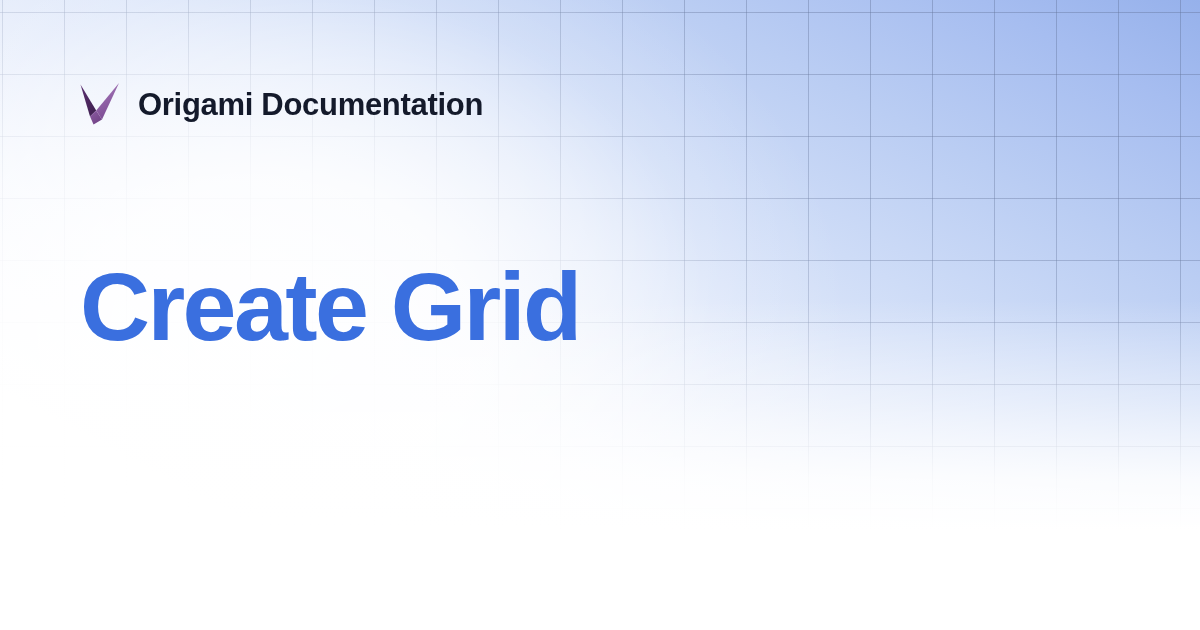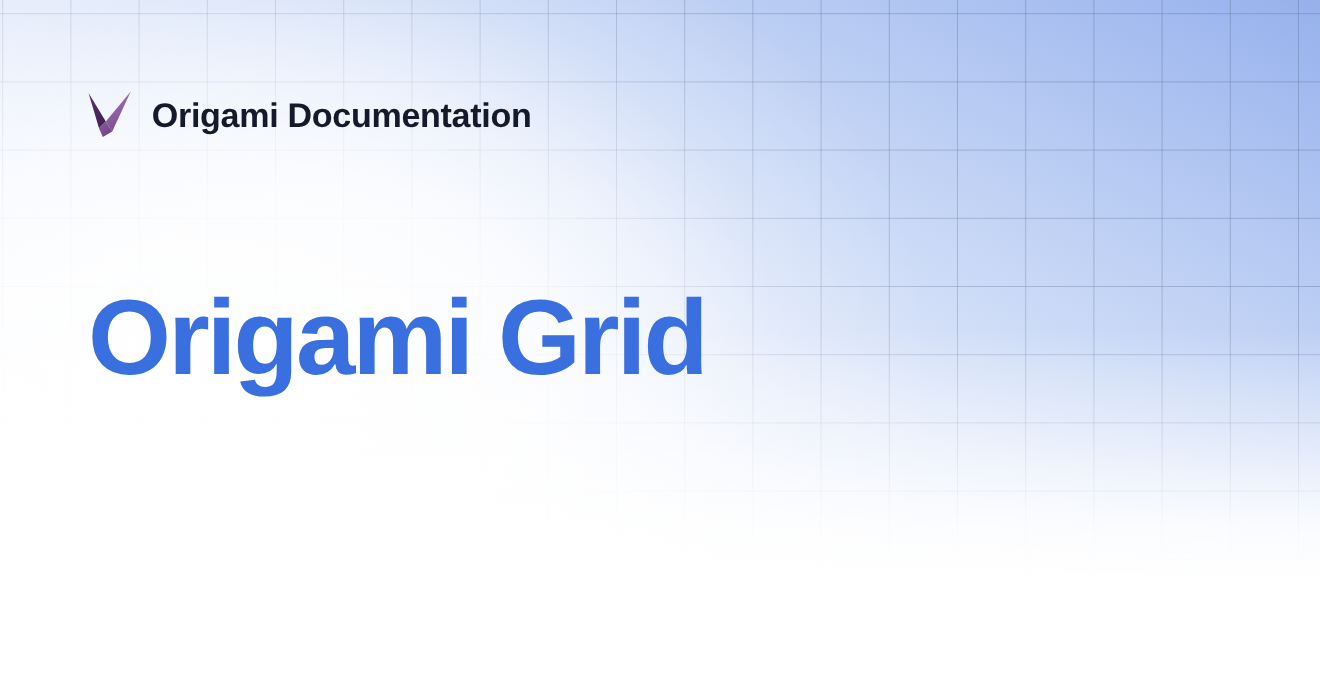--- a/index.html
+++ b/index.html
@@ -190,17 +190,17 @@
 
         <polygon points="0.5,1.5 16.2,27.5 10.0,33.5" fill="url(#lg-left)"></polygon>
 
         <polygon points="39.0,0.0 16.2,27.5 22.0,36.5" fill="url(#lg-right)"></polygon>
 
         <polygon points="16.2,27.5 22.0,36.5 13.5,41.5 10.0,33.5" fill="url(#lg-bottom)"></polygon>
       </svg>
       <div class="brand-name">Origami Documentation</div>
     </div>
 
-    <h1 class="page-title">Origami Grid</h1>
+    <h1 class="page-title">Create Grid</h1>
 
 
   </div>
 </div>
 
 </body></html>

